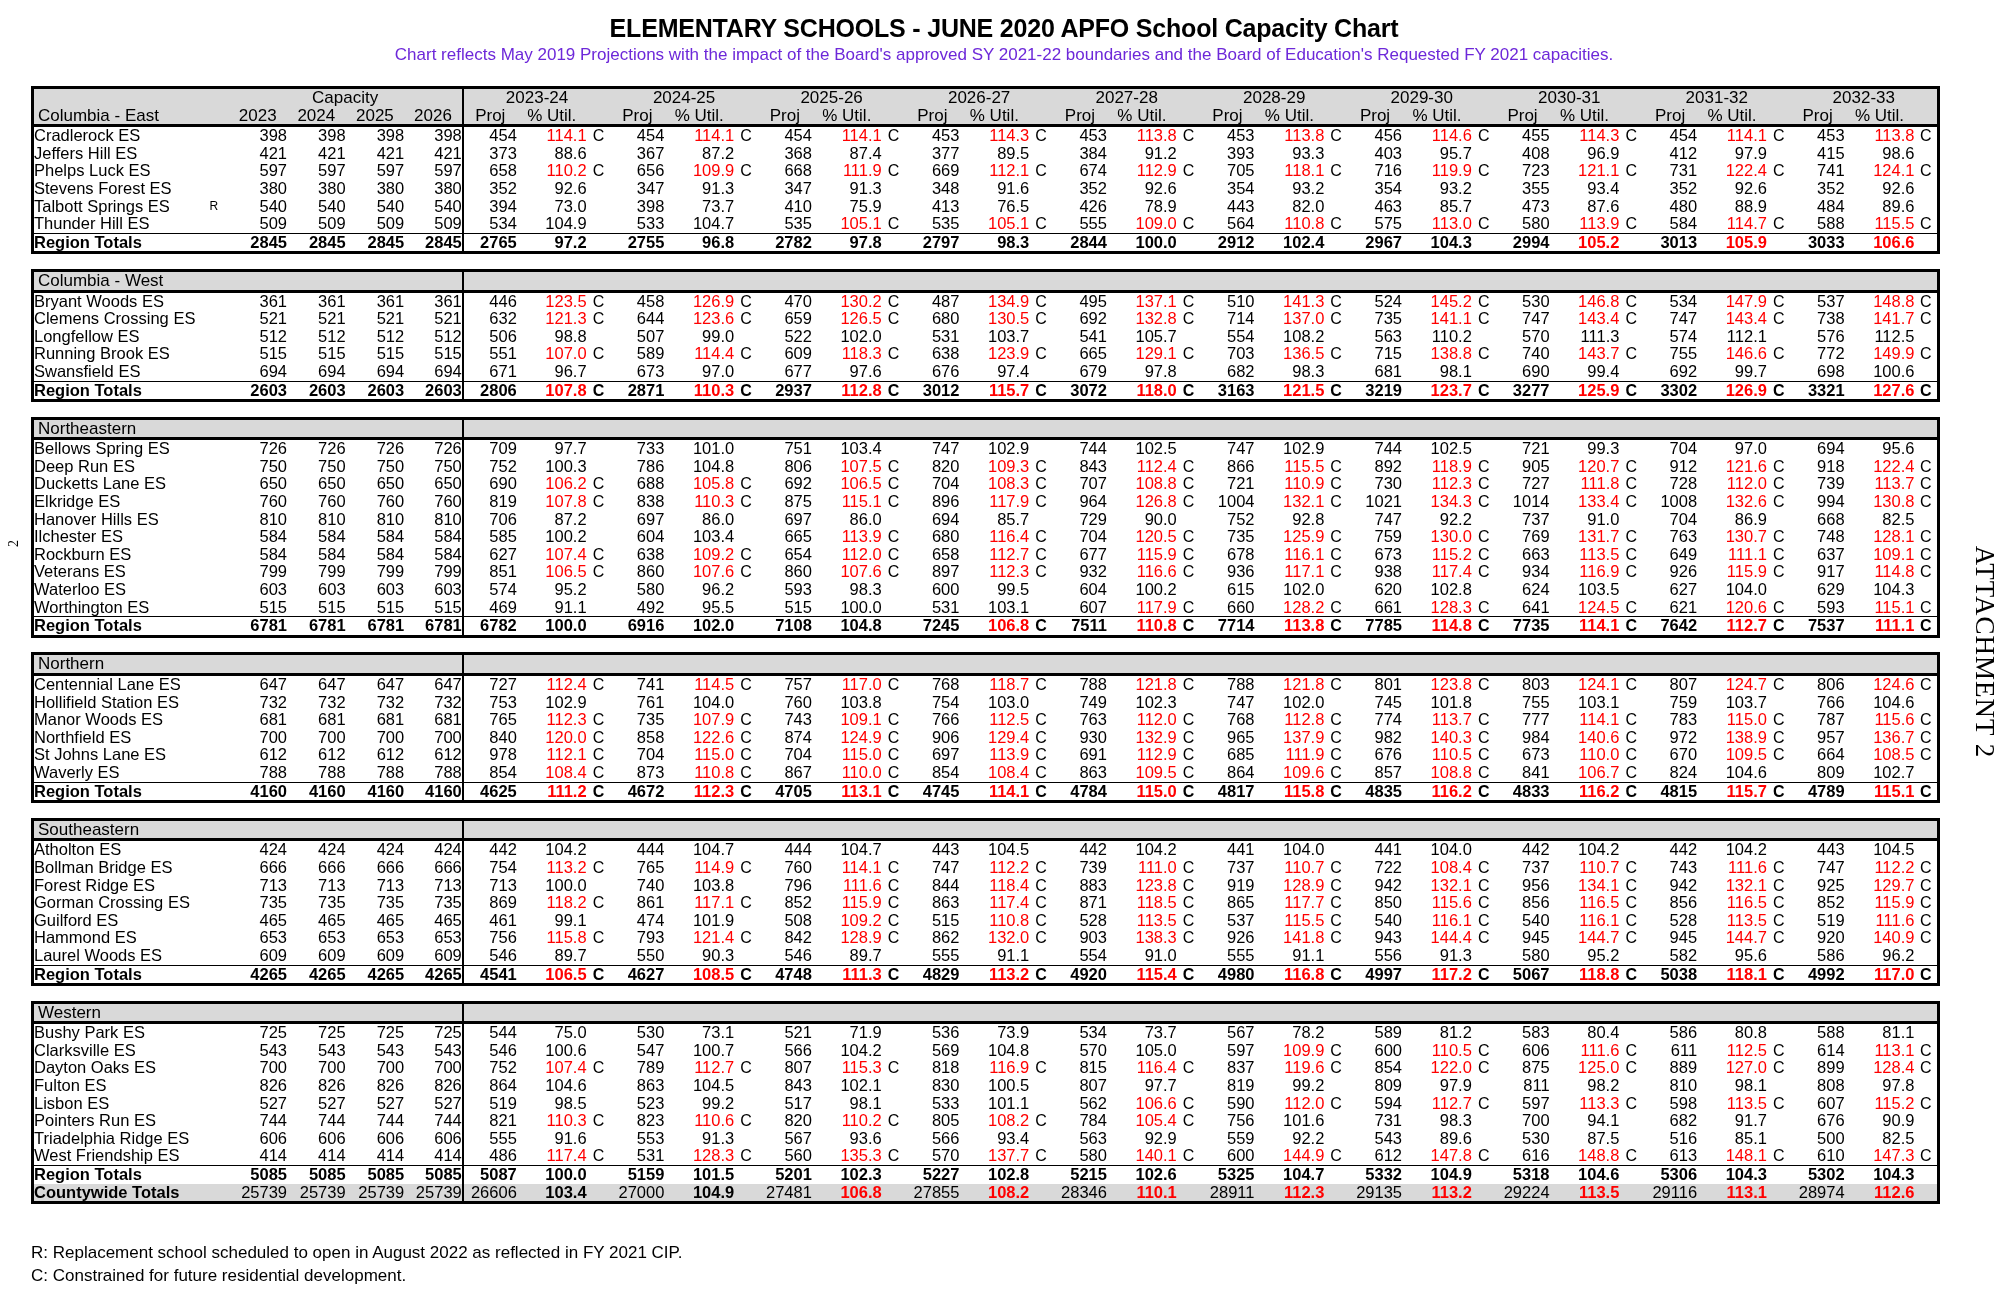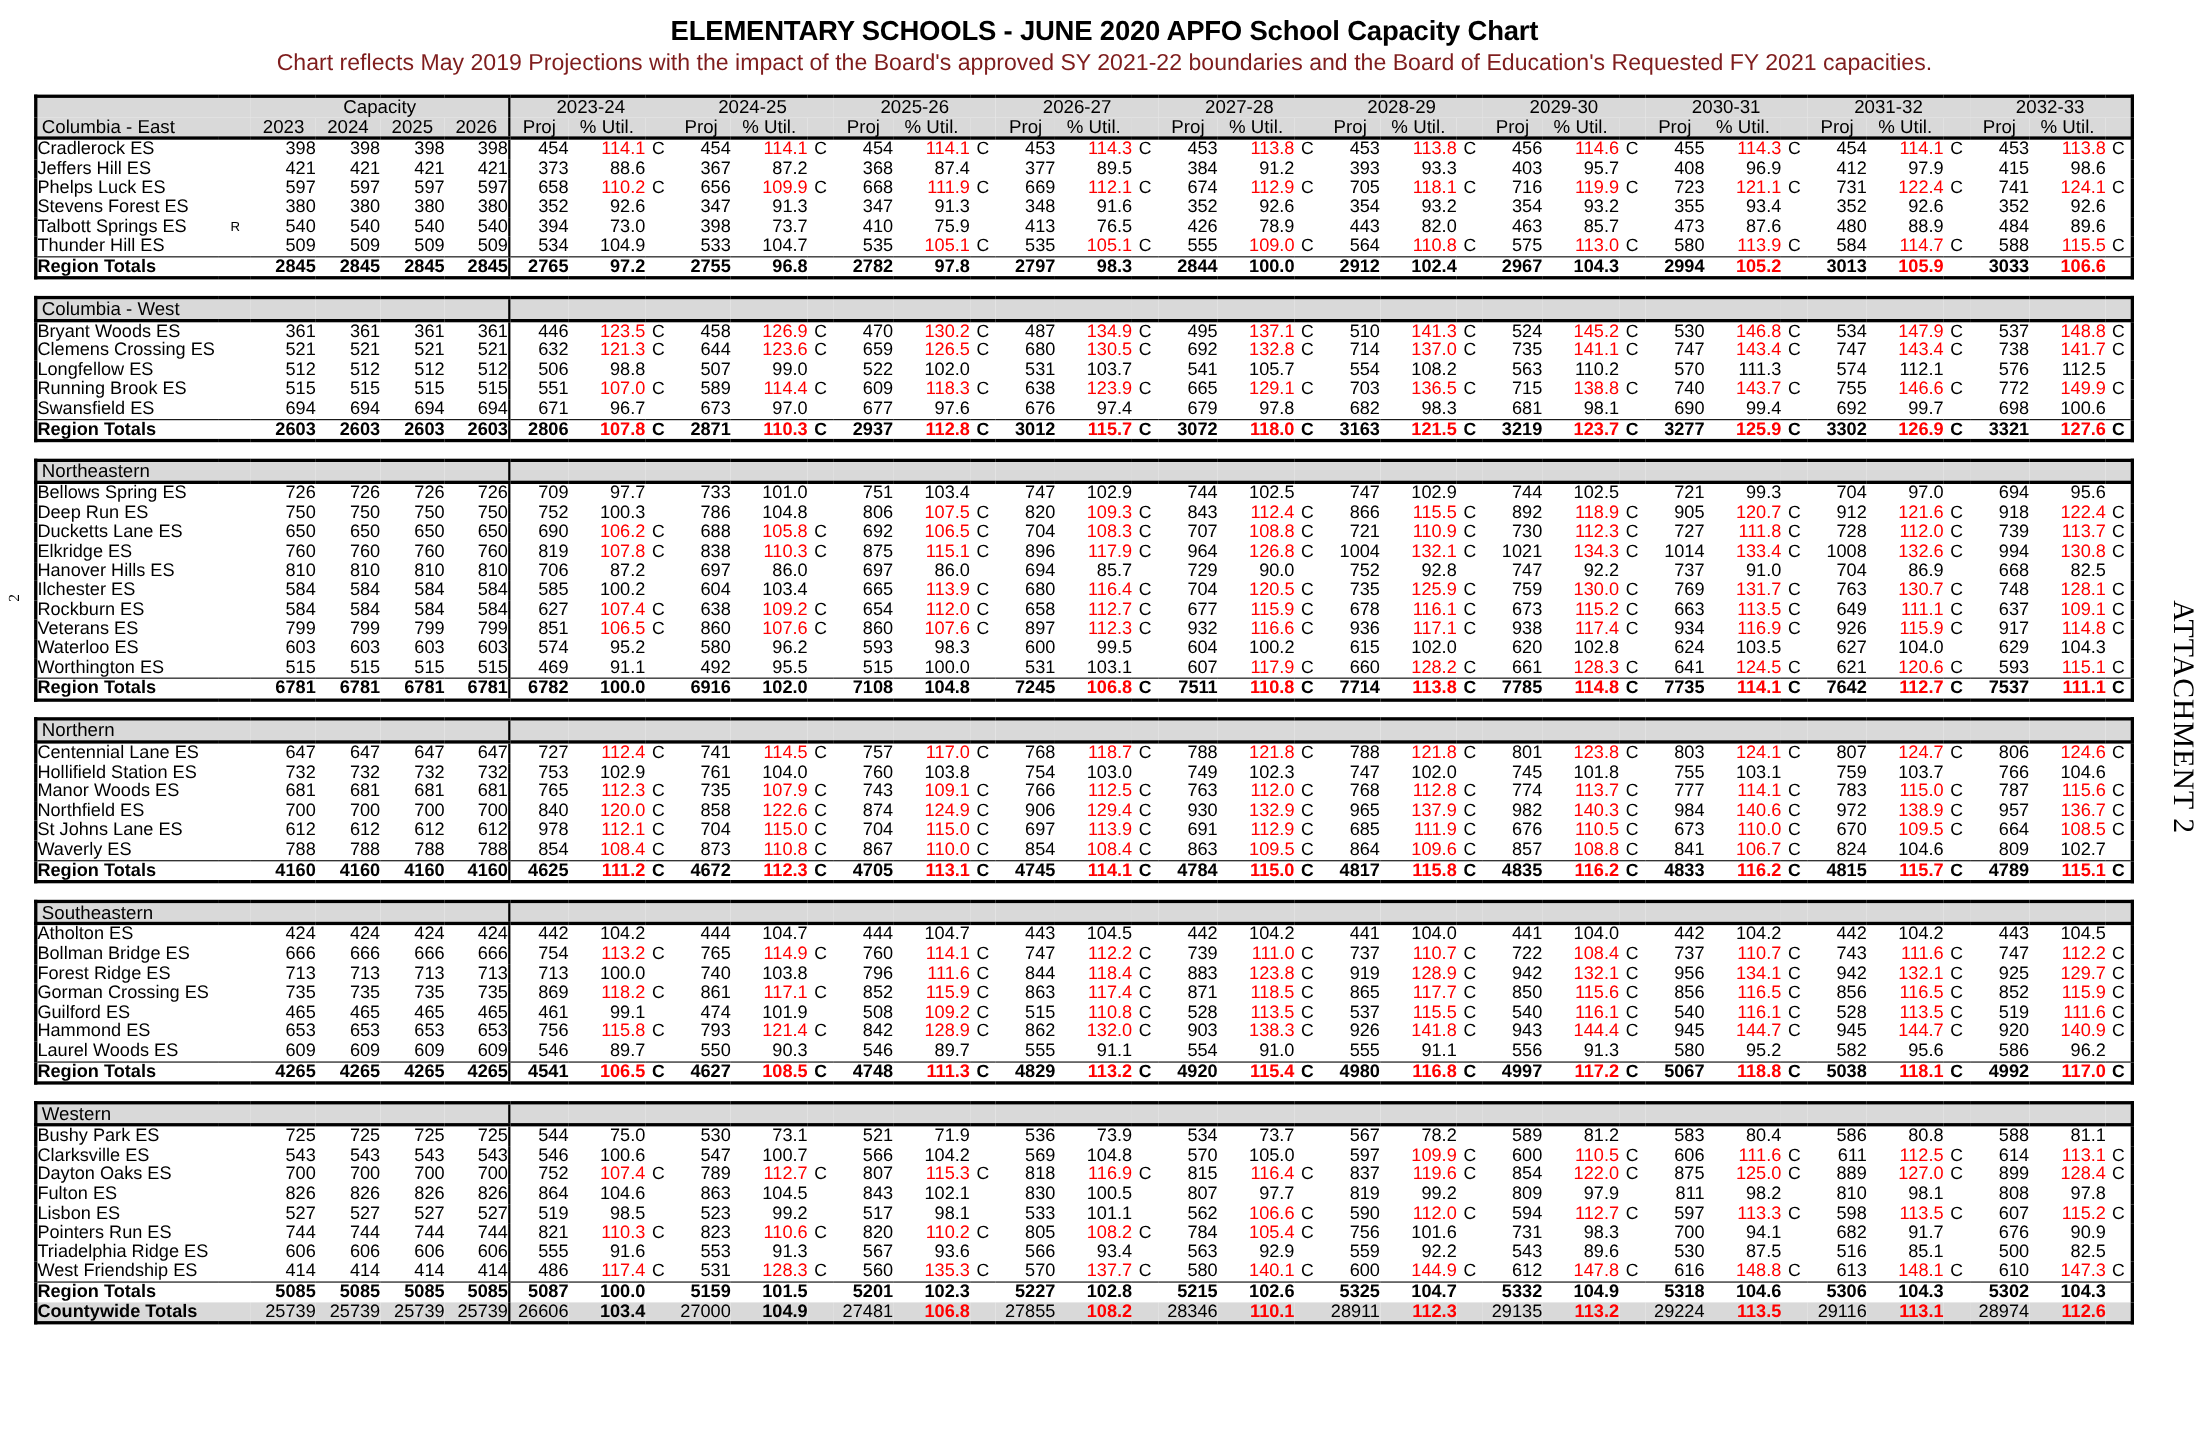--- a/index.html
+++ b/index.html
@@ -25,22 +25,22 @@
     color: #000;
     line-height: 1.15;
   }
   .title-sub {
     font-size: 19.5px;
     color: #000;
     line-height: 1.3;
     margin-top: 3px;
   }
   .title-note {
-    font-size: 21px;
-    color: #7f1d1d;
+    font-size: 17px;
+    color: #6d28d9;
     line-height: 1.3;
     margin-top: 1px;
   }
 
   
   .sheet {
     position: absolute;
     left: 31px;
     top: 86px;
     width: 1909px;
@@ -2300,16 +2300,20 @@
             <td class="c-num red" style="border-bottom: 3px solid rgb(0, 0, 0);">113.1</td>
             <td class="c-mark" style="border-bottom: 3px solid rgb(0, 0, 0);"></td>
             <td class="c-num plain-num" style="border-bottom: 3px solid rgb(0, 0, 0);">28974</td>
             <td class="c-num red" style="border-bottom: 3px solid rgb(0, 0, 0);">112.6</td>
             <td class="c-mark outer-r" style="border-bottom: 3px solid rgb(0, 0, 0);"></td>
           </tr>
         </tbody>
     </table>
   </div>
 
+  <div class="footnotes">
+    <div>R: Replacement school scheduled to open in August 2022 as reflected in FY 2021 CIP.</div>
+    <div>C: Constrained for future residential development.</div>
+  </div>
 
   <div class="attachment">ATTACHMENT 2</div>
   <div class="pagenum">2</div>
 </div>
 
 </body></html>

